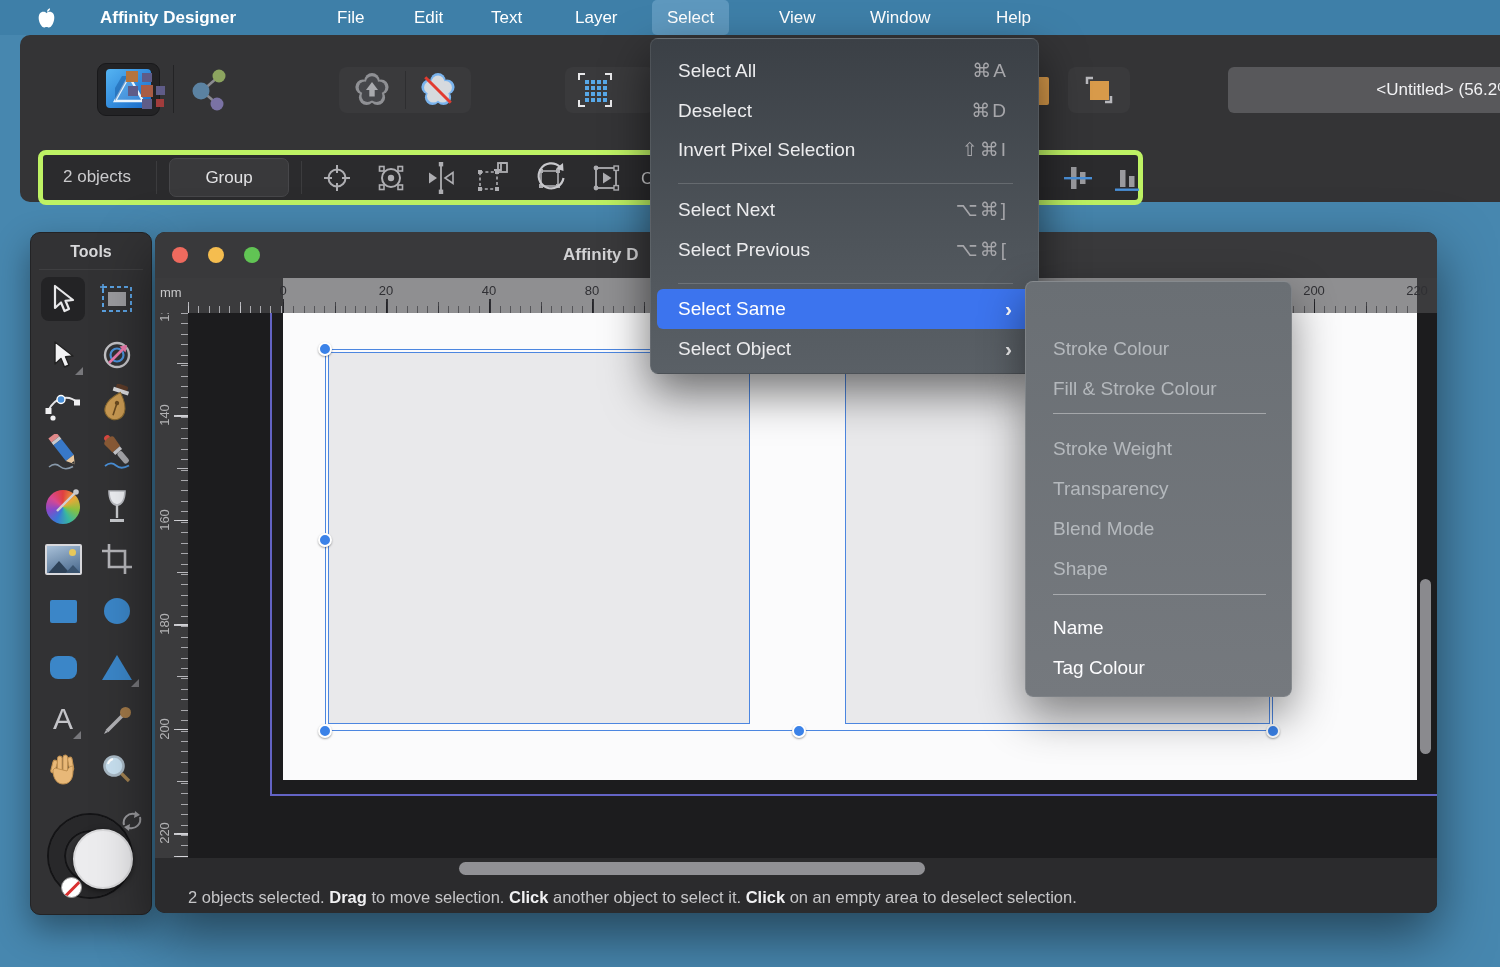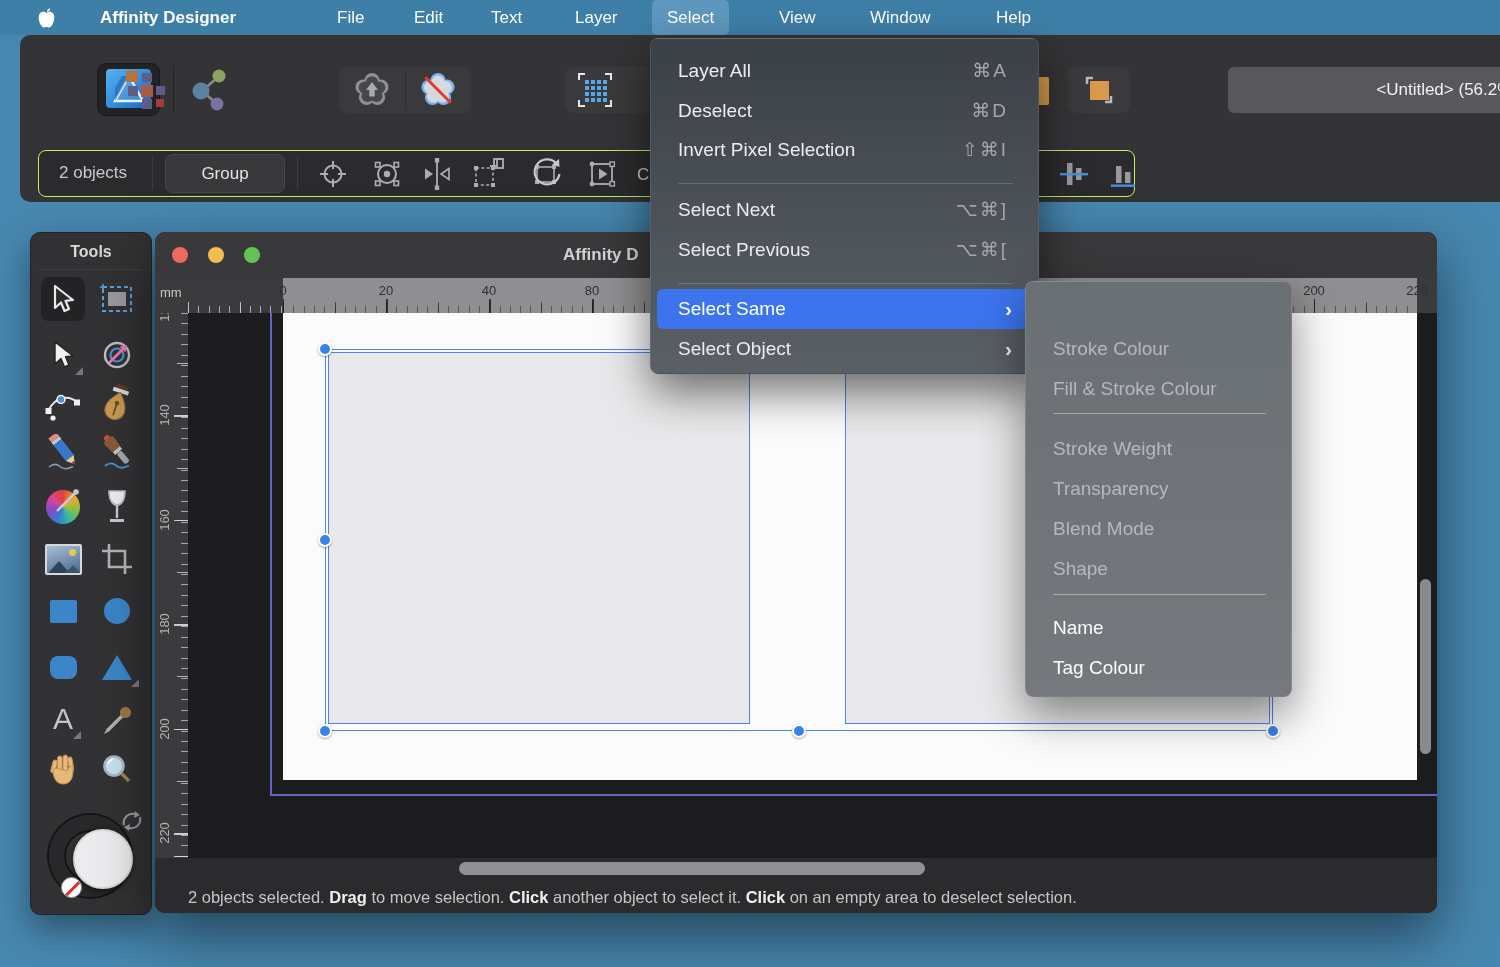--- a/index.html
+++ b/index.html
@@ -11,21 +11,21 @@
   
   .menubar{left:0;top:0;width:1500px;height:35px;background:#3E7FA8;color:#FFF;font-size:17px}
   .mb-item{position:absolute;top:0;height:35px;line-height:35px;white-space:nowrap}
   .mb-sel{background:#5E98BE;border-radius:5px;padding:0 15px}
 
   
   .toolbar{left:20px;top:35px;width:1490px;height:167px;background:#343436;border-radius:10px}
   .tb-btn{position:absolute;background:#3A3A3C;border-radius:8px}
   .vsep{position:absolute;width:1px;background:#232325}
   .ctxbar{position:absolute;left:18px;top:115px;width:1095px;height:45px;background:#2B2B2D;
-          border:1px solid #bef264;border-radius:8px}
+          border:5px solid #bef264;border-radius:8px}
   .ctx-ic{position:absolute;top:3px;width:44px;height:39px;border-radius:6px}
   .ctx-lbl{color:#CACACC;font-size:17px;line-height:39px}
   .grp-btn{position:absolute;background:#39393B;border:1px solid #47474A;border-radius:7px;
            color:#E2E2E4;font-size:17px;text-align:center}
   .doctab{position:absolute;background:#58585B;border-radius:6px;color:#F2F2F4;font-size:17px;
           text-align:right;line-height:46px;padding-right:10px;box-sizing:border-box}
 
   
   .toolspanel{left:30px;top:232px;width:120px;height:681px;background:#323234;border-radius:10px;
               border:1px solid #232325;box-shadow:0 14px 34px rgba(0,0,0,.4)}
@@ -560,21 +560,21 @@
   </div>
 
   <div class="footer">
     <div class="hscroll" style="left:304px;top:4px;width:466px"></div>
     <div class="status"><span>2 objects selected. </span><b>Drag</b><span> to move selection. </span><b>Click</b><span> another object to select it. </span><b>Click</b><span> on an empty area to deselect selection.</span></div>
   </div>
 </div>
 
 <div class="abs menupanel">
   <div class="mi" style="top:12px">
-    <span>Layer All</span><span class="sc">⌘A</span></div>
+    <span>Select All</span><span class="sc">⌘A</span></div>
   <div class="mi" style="top:52px">
     <span>Deselect</span><span class="sc">⌘D</span></div>
   <div class="mi" style="top:91px">
     <span>Invert Pixel Selection</span><span class="sc">⇧⌘I</span></div>
   <div class="msep" style="top:144px"></div>
   <div class="mi" style="top:191px">
     <span>Select Previous</span><span class="sc">⌥⌘[</span></div>
   <div class="mi" style="top:151px">
     <span>Select Next</span><span class="sc">⌥⌘]</span></div>
   <div class="msep" style="top:244px"></div>

